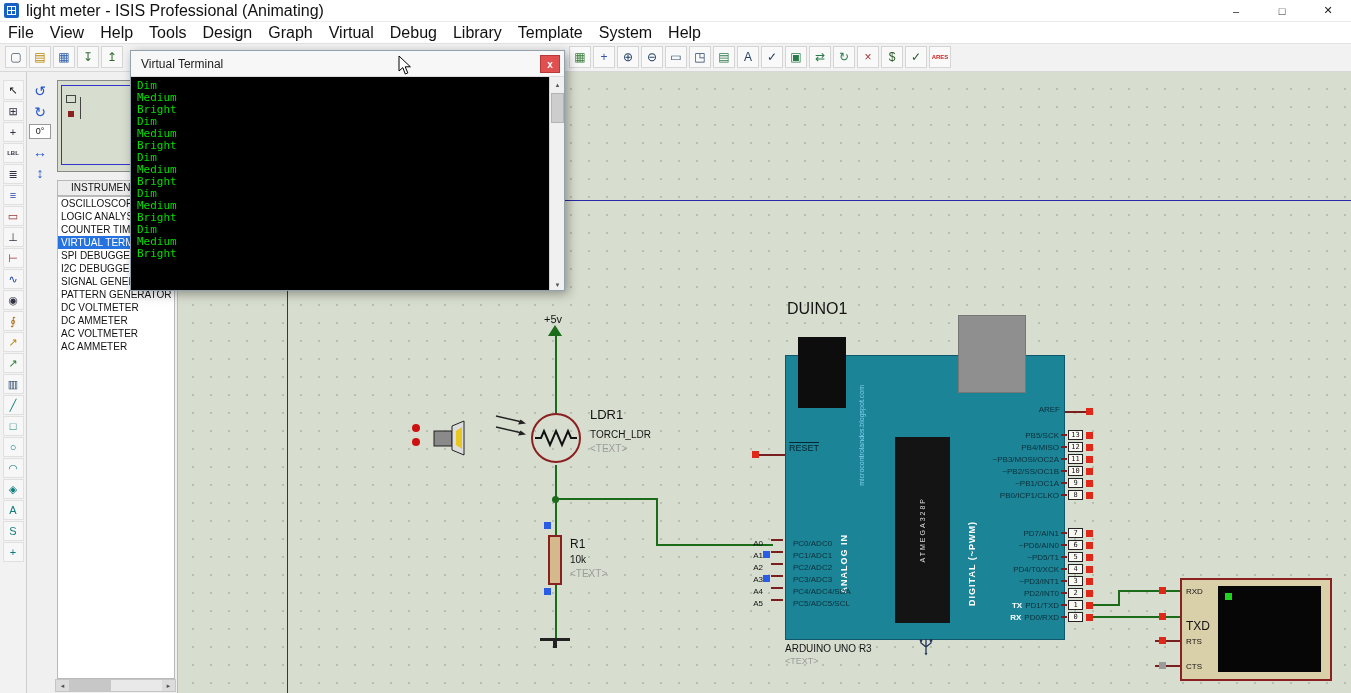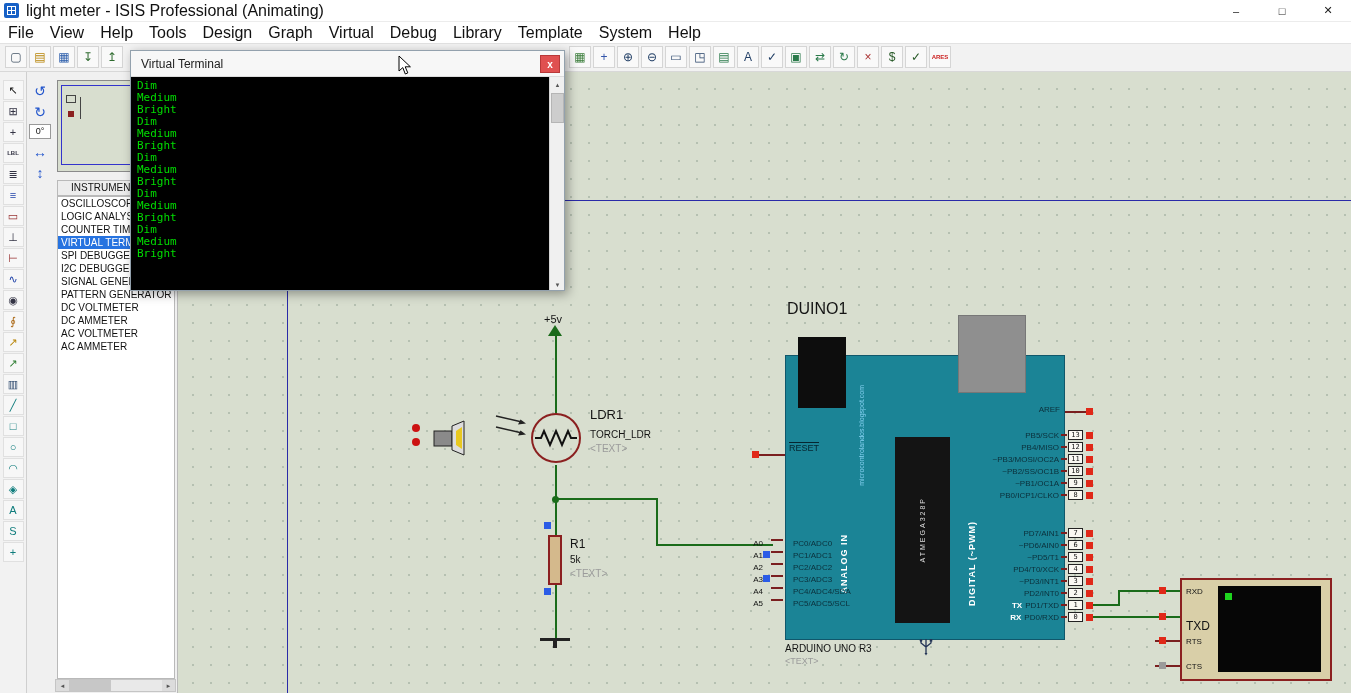--- a/index.html
+++ b/index.html
@@ -243,21 +243,21 @@
     <div class="wire" style="left:377px;top:393px;width:2px;height:70px" data-name="wire"></div>
     <div class="abs" style="left:374px;top:424px;width:7px;height:7px;background:#1a6b1a;border-radius:50%" data-name="wire-junction"></div>
     <div class="wire" style="left:378px;top:426px;width:102px;height:2px" data-name="wire"></div>
     <div class="wire" style="left:478px;top:426px;width:2px;height:48px" data-name="wire"></div>
     <div class="wire" style="left:478px;top:472px;width:117px;height:2px" data-name="wire"></div>
     <div class="sq-blue" style="left:366px;top:450px" data-name="pin-state-indicator"></div>
     <div class="sq-blue" style="left:366px;top:516px" data-name="pin-state-indicator"></div>
 
     <div class="abs" style="left:370px;top:463px;width:14px;height:50px;border:2px solid #8b2020;background:#d4b98c" data-name="resistor-component"></div>
     <div class="lbl" style="left:392px;top:465px;font-size:12px" data-name="resistor-ref-label">R1</div>
-    <div class="lbl" style="left:392px;top:482px;font-size:10px" data-name="resistor-value-label">5k</div>
+    <div class="lbl" style="left:392px;top:482px;font-size:10px" data-name="resistor-value-label">10k</div>
     <div class="lbl ghost" style="left:392px;top:496px;font-size:10px" data-name="resistor-text-placeholder">&lt;TEXT&gt;</div>
 
     <div class="wire" style="left:377px;top:513px;width:2px;height:54px" data-name="wire"></div>
     <div class="abs" style="left:362px;top:566px;width:30px;height:3px;background:#222" data-name="ground-symbol"></div>
     <div class="abs" style="left:375px;top:569px;width:4px;height:7px;background:#222" data-name="ground-symbol"></div>
 
     <div class="lbl" style="left:609px;top:228px;font-size:16px" data-name="arduino-ref-label">DUINO1</div>
     <div class="abs" style="left:607px;top:283px;width:280px;height:285px;background:#1b8496;border:1px solid #10576b" data-name="arduino-board"></div>
     <div class="abs" style="left:620px;top:265px;width:48px;height:71px;background:#0d0d0d" data-name="usb-connector"></div>
     <div class="abs" style="left:780px;top:243px;width:68px;height:78px;background:#8f8f8f;border:1px solid #777" data-name="power-jack"></div>

